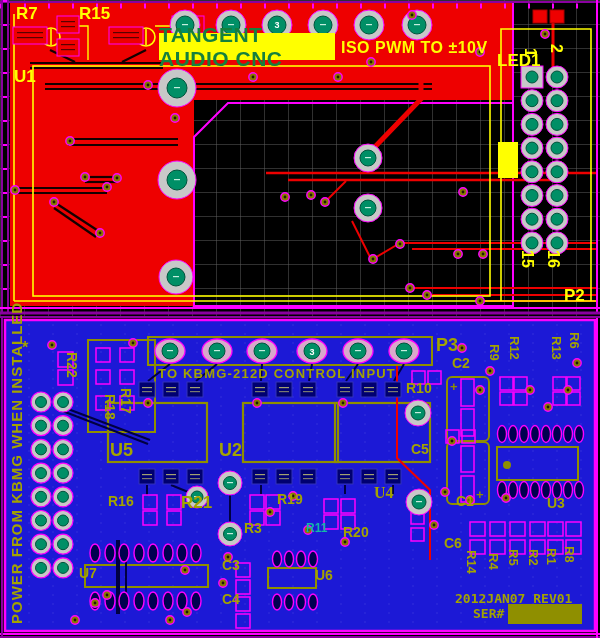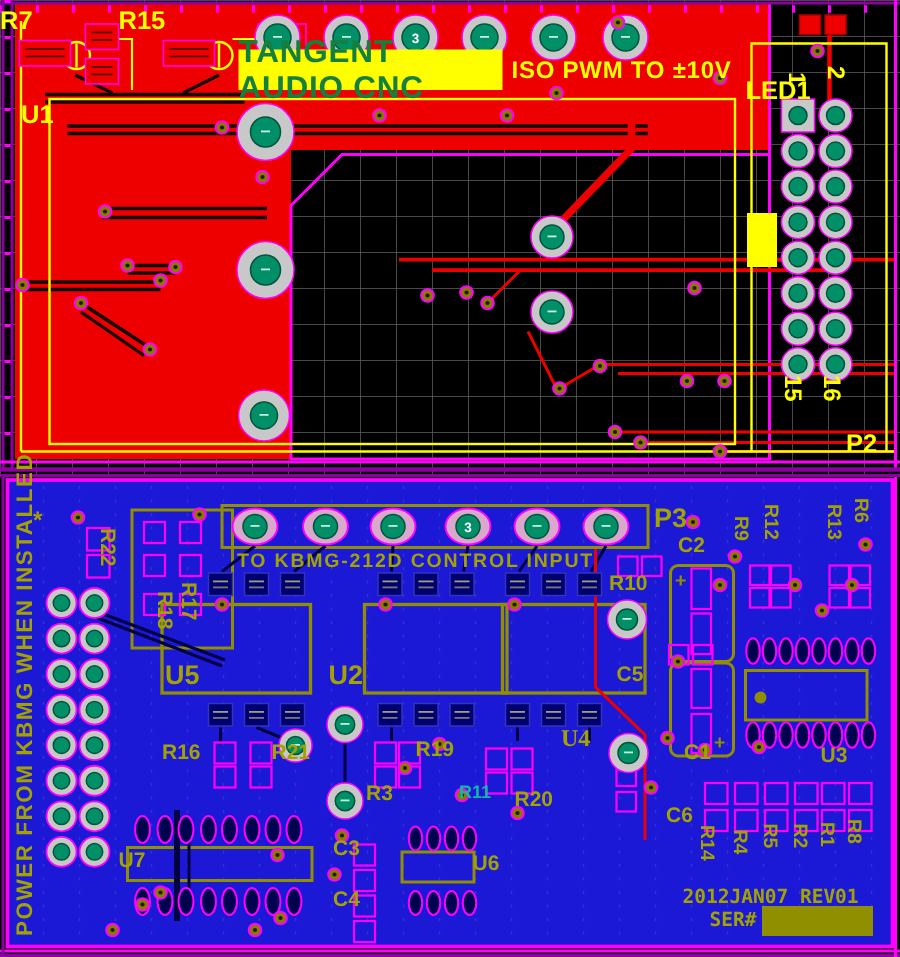--- a/index.html
+++ b/index.html
@@ -560,21 +560,21 @@
       <line x1="597" y1="318" x2="597" y2="638" stroke="#ff00ff" stroke-width="2"></line>
       <line x1="0" y1="317" x2="600" y2="317" stroke="#8a00a0" stroke-width="2"></line>
     </svg>
 
   <div id="title-block">TANGENT AUDIO CNC</div>
   <div id="subtitle">ISO PWM TO ±10V</div>
   <div id="kbmg-header">TO KBMG-212D CONTROL INPUT</div>
   <div id="side-note">POWER FROM KBMG WHEN INSTALLED</div>
 
   <div id="top-labels">
-      <span class="lbl" style="font-size: 17px; color: rgb(255, 255, 0); left: 0; top: 5px;">R7</span>
+      <span class="lbl" style="font-size: 17px; color: rgb(255, 255, 0); left: 16px; top: 5px;">R7</span>
       <span class="lbl" style="font-size: 17px; color: rgb(255, 255, 0); left: 79px; top: 5px;">R15</span>
       <span class="lbl" style="font-size: 17px; color: rgb(255, 255, 0); left: 14px; top: 68px;">U1</span>
       <span class="lbl" style="font-size: 17px; color: rgb(255, 255, 0); left: 497px; top: 8px; margin-top: 44px;">LED1</span>
       <span class="lbl" style="font-size: 16px; color: rgb(255, 255, 0); left: 537.8px; top: 48px; transform: rotate(90deg); transform-origin: 0px 0px;">1</span>
       <span class="lbl" style="font-size: 16px; color: rgb(255, 255, 0); left: 563.8px; top: 44px; transform: rotate(90deg); transform-origin: 0px 0px;">2</span>
       <span class="lbl" style="font-size: 16px; color: rgb(255, 255, 0); left: 534.8px; top: 250px; transform: rotate(90deg); transform-origin: 0px 0px;">15</span>
       <span class="lbl" style="font-size: 16px; color: rgb(255, 255, 0); left: 560.8px; top: 250px; transform: rotate(90deg); transform-origin: 0px 0px;">16</span>
       <span class="lbl" style="font-size: 17px; color: rgb(255, 255, 0); left: 564px; top: 287px;">P2</span>
     </div>
   <div id="bottom-labels">
@@ -586,21 +586,21 @@
       <span class="lbl" style="font-size: 18px; color: rgb(163, 163, 0); left: 110px; top: 441px;">U5</span>
       <span class="lbl" style="font-size: 18px; color: rgb(163, 163, 0); left: 219px; top: 441px;">U2</span>
       <span class="lbl" style="font-size: 16px; color: rgb(163, 163, 0); left: 374px; top: 485px; font-family: Liberation Serif, serif;">U4</span>
       <span class="lbl" style="font-size: 14px; color: rgb(163, 163, 0); left: 406px; top: 381px;">R10</span>
       <span class="lbl" style="font-size: 14px; color: rgb(163, 163, 0); left: 411px; top: 442px;">C5</span>
       <span class="lbl" style="font-size: 14px; color: rgb(163, 163, 0); left: 452px; top: 356px;">C2</span>
       <span class="lbl" style="font-size: 14px; color: rgb(163, 163, 0); left: 456px; top: 494px;">C1</span>
       <span class="lbl" style="font-size: 14px; color: rgb(163, 163, 0); left: 416px; top: 536px; margin-left: 28px;">C6</span>
       <span class="lbl" style="font-size: 14px; color: rgb(163, 163, 0); left: 547px; top: 496px;">U3</span>
       <span class="lbl" style="font-size: 14px; color: rgb(163, 163, 0); left: 108px; top: 494px;">R16</span>
-      <span class="lbl" style="font-size: 14px; color: rgb(163, 163, 0); left: 181px; top: 494px;">R21</span>
+      <span class="lbl" style="font-size: 17px; color: rgb(163, 163, 0); left: 181px; top: 494px;">R21</span>
       <span class="lbl" style="font-size: 14px; color: rgb(163, 163, 0); left: 277px; top: 492px;">R19</span>
       <span class="lbl" style="font-size: 14px; color: rgb(163, 163, 0); left: 244px; top: 521px;">R3</span>
       <span class="lbl" style="font-size: 12px; color: #14b8a6; left: 306px; top: 522px;">R11</span>
       <span class="lbl" style="font-size: 14px; color: rgb(163, 163, 0); left: 343px; top: 525px;">R20</span>
       <span class="lbl" style="font-size: 14px; color: rgb(163, 163, 0); left: 222px; top: 558px;">C3</span>
       <span class="lbl" style="font-size: 14px; color: rgb(163, 163, 0); left: 222px; top: 592px;">C4</span>
       <span class="lbl" style="font-size: 14px; color: rgb(163, 163, 0); left: 315px; top: 568px;">U6</span>
       <span class="lbl" style="font-size: 14px; color: rgb(163, 163, 0); left: 79px; top: 566px;">U7</span>
       <span class="lbl" style="font-size: 13px; color: rgb(163, 163, 0); left: 500.65px; top: 344px; transform: rotate(90deg); transform-origin: 0px 0px;">R9</span>
       <span class="lbl" style="font-size: 13px; color: rgb(163, 163, 0); left: 520.65px; top: 336px; transform: rotate(90deg); transform-origin: 0px 0px;">R12</span>

